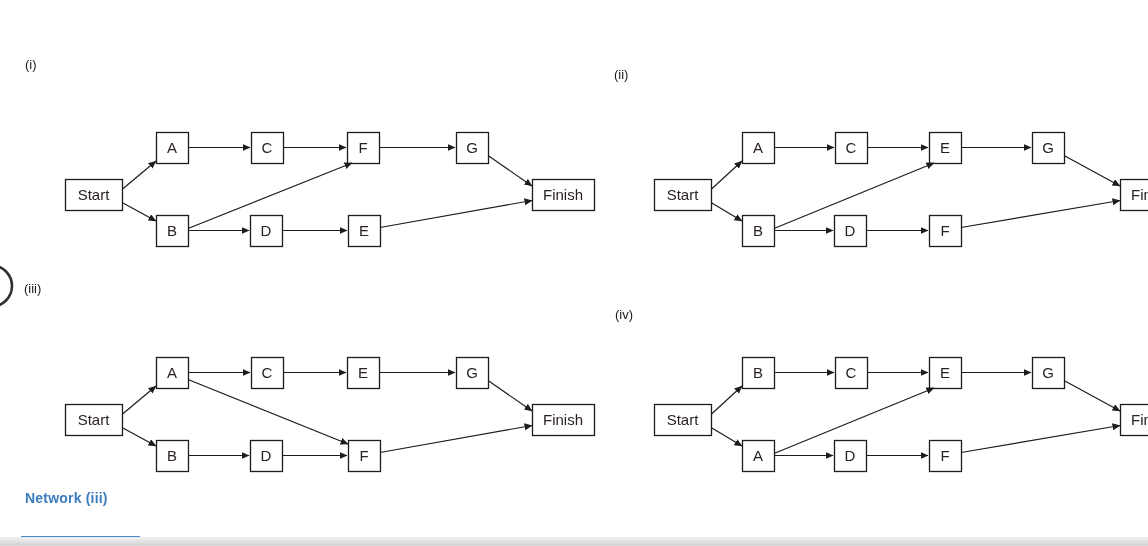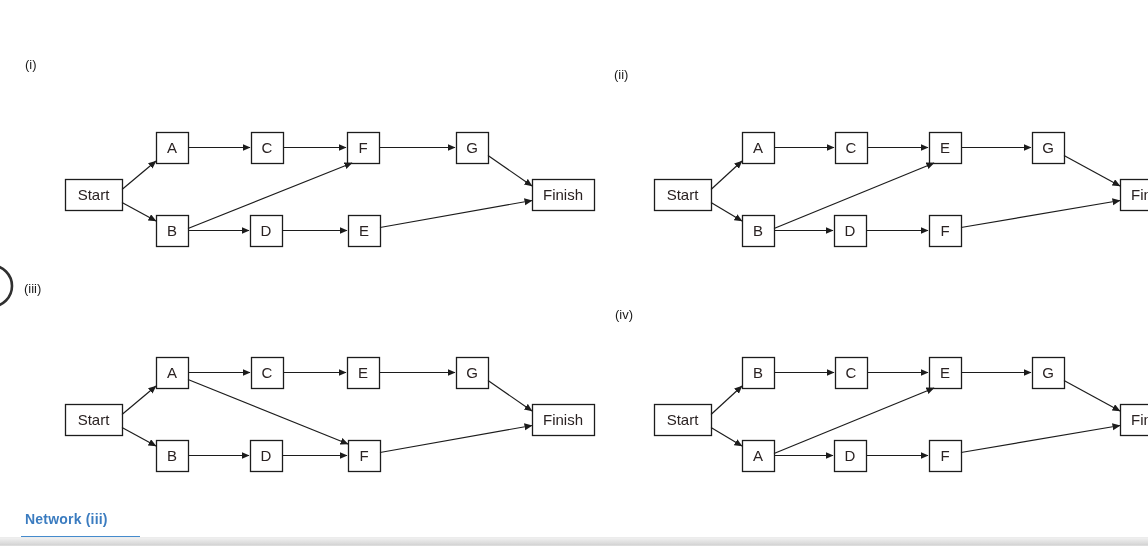--- a/index.html
+++ b/index.html
@@ -24,21 +24,20 @@
   .roman.r1{left:25px;top:57px;}
   .roman.r2{left:614px;top:67px;}
   .roman.r3{left:24px;top:281px;text-align:right;}
   .roman.r4{left:615px;top:283px;margin-top:24px;}
   .netsvg{position:absolute;overflow:hidden;}
   .answer-link{
     position:absolute;left:25px;top:490px;
     font-size:14px;font-weight:bold;
     cursor:pointer;
     letter-spacing:0.2px;
-    margin-top:21px;
   }
   .answer-underline{
     position:absolute;left:21px;top:536px;
     width:119px;height:3px;
   }
   .bottom-bar{
     position:absolute;left:0;bottom:0;width:1148px;height:8px;
     background:linear-gradient(180deg,#f0f0f0 0%,#dadada 70%,#d4d4d4 85%,#e3e3e3 100%);
     border-top:1px solid #ececec;
   }

